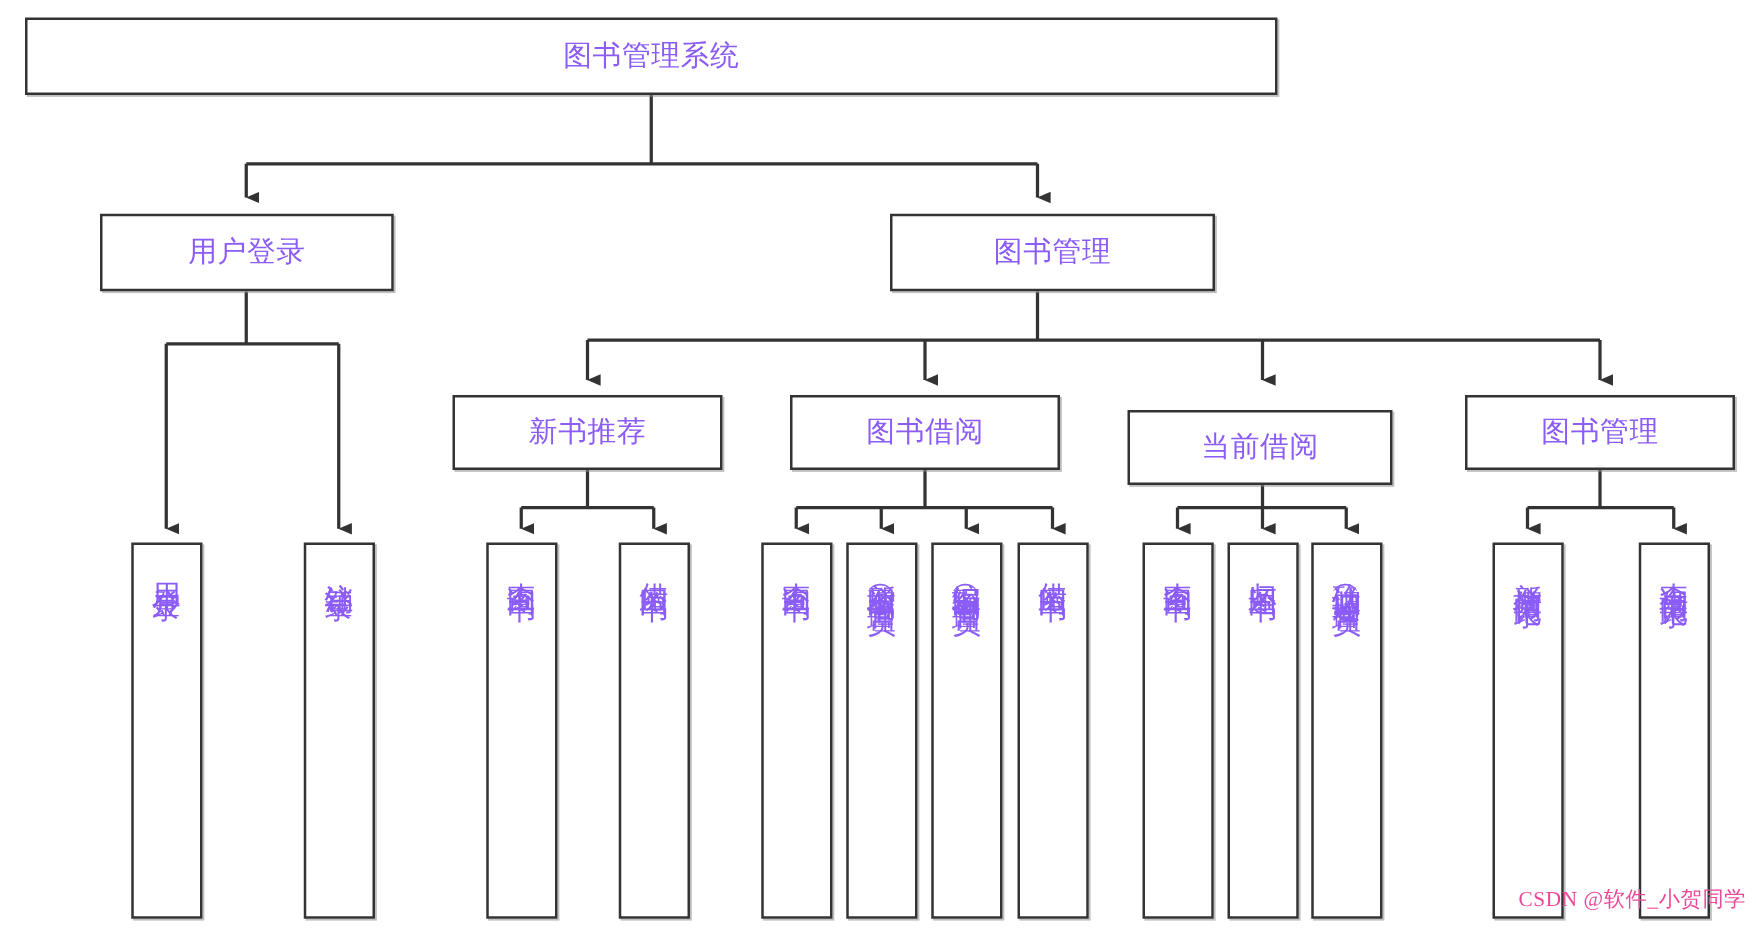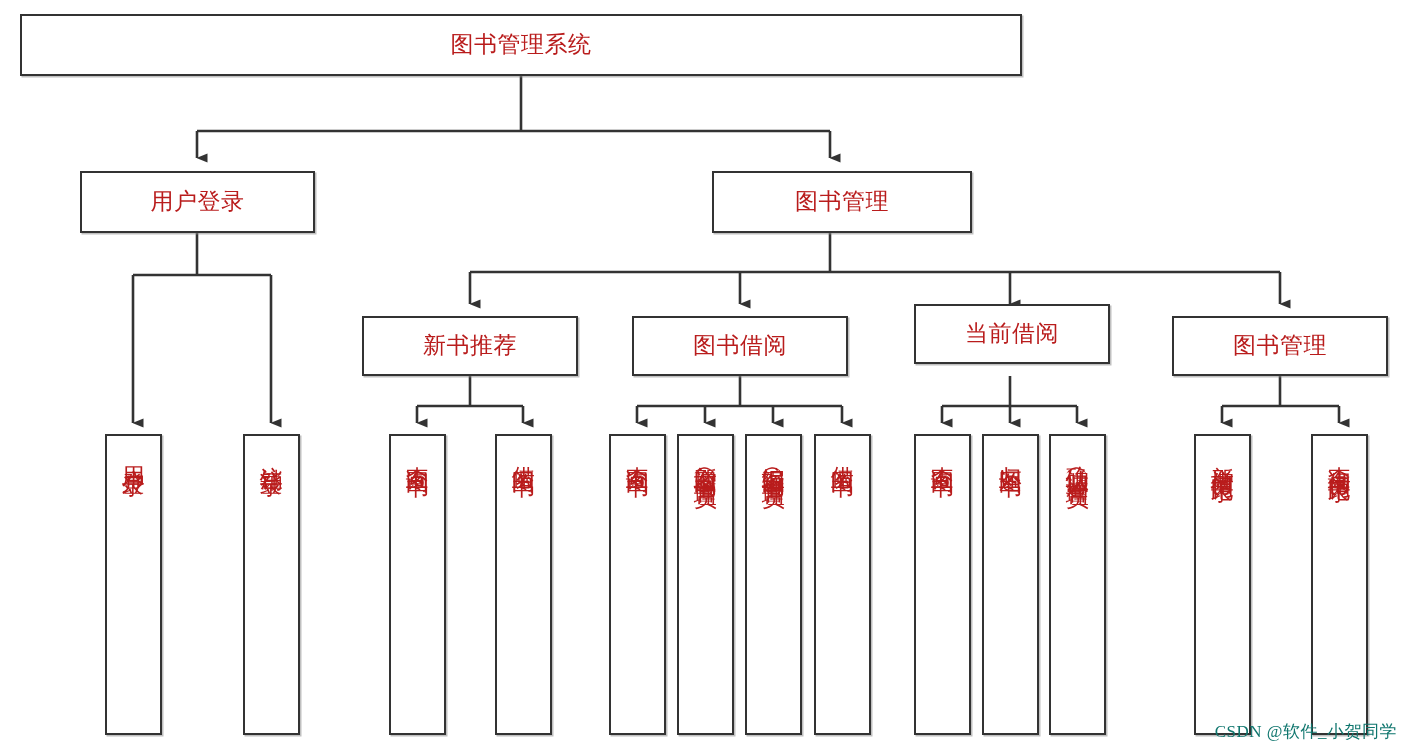--- a/index.html
+++ b/index.html
@@ -29,21 +29,21 @@
     position: absolute;
     box-sizing: border-box;
     background: #ffffff;
     border: 2.2px solid #333333;
     display: flex;
     align-items: center;
     justify-content: center;
     box-shadow: 1.5px 1.5px 0 0 rgba(140,140,140,0.55);
   }
   .node-label {
-    color: #b91c1c;
+    color: #8b5cf6;
     text-align: center;
     letter-spacing: 0.5px;
     white-space: nowrap;
   }
   .node.horiz .node-label {
     font-size: 23px;
     line-height: 1.1;
   }
   .node.vert {
     align-items: flex-start;
@@ -53,23 +53,23 @@
   .node.vert .node-label {
     writing-mode: vertical-rl;
     text-orientation: upright;
     font-size: 23px;
     line-height: 1.32;
     letter-spacing: 3px;
   }
   .watermark {
     position: absolute;
     right: 8px;
-    bottom: 4px;
+    bottom: 16px;
     font-size: 17px;
-    color: #0f766e;
+    color: #ec4899;
     letter-spacing: 0.5px;
     white-space: nowrap;
     font-family: "Liberation Serif", "DejaVu Serif", serif;
   }
 </style>
 </head>
 <body>
 
 <div id="canvas">
 
@@ -133,21 +133,21 @@
   <div class="node horiz" style="left:712px; top:171px; width:260px; height:62px;">
     <span class="node-label">图书管理</span>
   </div>
 
   <div class="node horiz" style="left:362px; top:316px; width:216px; height:60px;">
     <span class="node-label">新书推荐</span>
   </div>
   <div class="node horiz" style="left:632px; top:316px; width:216px; height:60px;">
     <span class="node-label">图书借阅</span>
   </div>
-  <div class="node horiz" style="left:902px; top:304px; width:196px; height:60px;margin-left:12px;">
+  <div class="node horiz" style="left:902px; top:328px; width:212px; height:60px;">
     <span class="node-label">当前借阅</span>
   </div>
   <div class="node horiz" style="left:1172px; top:316px; width:216px; height:60px;">
     <span class="node-label">图书管理</span>
   </div>
 
   <div class="node vert" style="left:105px; top:434px; width:57px; height:301px;">
     <span class="node-label">用户登录</span>
   </div>
   <div class="node vert" style="left:243px; top:434px; width:57px; height:301px;">

